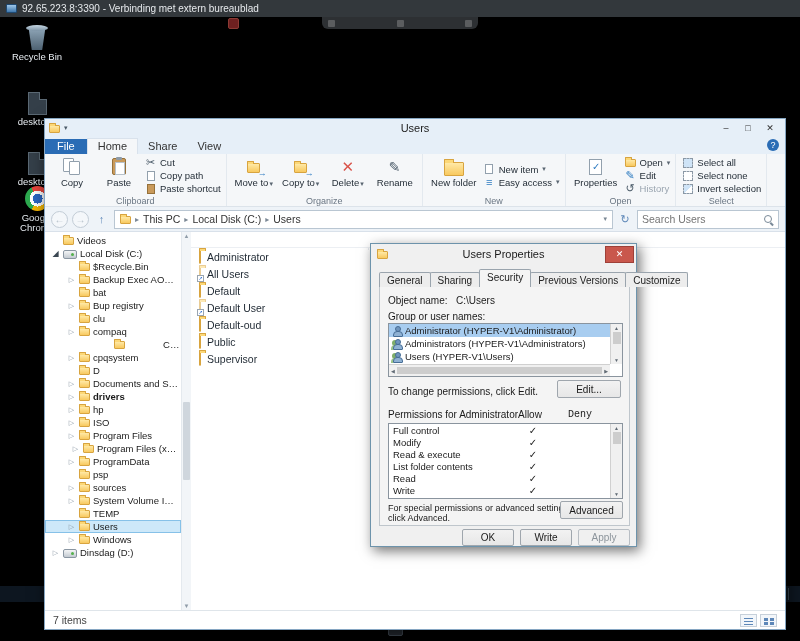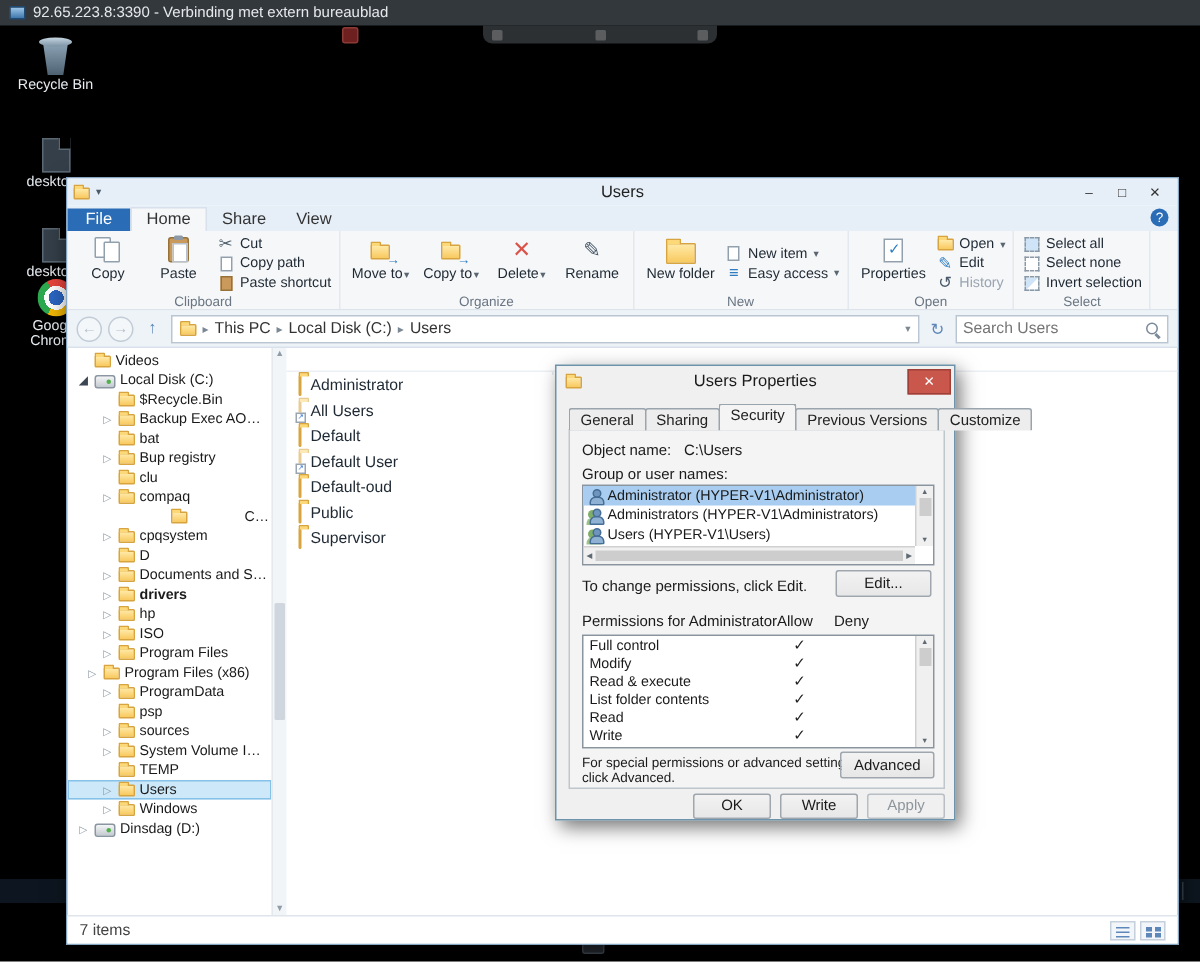--- a/index.html
+++ b/index.html
@@ -151,21 +151,21 @@
   .grp-list .vscroll { bottom:12px; }
   .vscroll .vthumb { width:8px; height:12px; background:#cdcdcd; margin:1px 0; }
   .vscroll .spread { flex:1; }
   .hscroll { position:absolute; left:0; right:12px; bottom:0; height:12px; background:#f0f0f0; border-top:1px solid #d0d0d0; display:flex; align-items:center; font-size:5px; color:#606a74; padding:0 2px; gap:2px; }
   .hscroll .hthumb { height:7px; flex:1; background:#cdcdcd; }
   .edit-hint { position:absolute; left:8px; top:99px; }
   .btn { background:linear-gradient(#f2f2f2,#e7e7e7); border:1px solid #9fa6ad; font-size:10px; display:flex; align-items:center; justify-content:center; border-radius:2px; color:#1a1a1a; }
   .btn-edit { position:absolute; left:177px; top:93px; width: 64px; height:18px; }
   .perm-label { position:absolute; left:8px; top:122px; }
   .allow-h { position:absolute; left:138px; top:122px; }
-  .deny-h { position:absolute; left:176px; top:122px; }
+  .deny-h { position:absolute; left:188px; top:122px;font-family:Liberation Mono, monospace; }
   .perm-list { position:absolute; left:8px; top:136px; width:235px; height:76px; background:#fff; border:1px solid #8a949e; overflow:hidden; }
   .perm-rows { position:absolute; left:0; top:0; right:12px; bottom:0; }
   .perm-row { height:12px; position:relative; font-size:9.5px; padding-left:4px; display:flex; align-items:center; white-space:nowrap; }
   .perm-allow { position:absolute; left:132px; width:24px; text-align:center; font-size:10px; color:#222; }
   .perm-deny { position:absolute; left:180px; width:24px; text-align:center; font-size:10px; color:#222; }
   .adv-hint1 { position:absolute; left:8px; top:216px; font-size:9px; }
   .adv-hint2 { position:absolute; left:8px; top:226px; font-size:9px; }
   .btn-adv { position:absolute; left:180px; top:214px; width:63px; height:18px; }
   .btn-ok { position:absolute; left:91px; top:285px; width:52px; height:17px; }
   .btn-cancel { position:absolute; left:149px; top:285px; width:52px; height:17px; }
@@ -470,21 +470,21 @@
         <div class="tree-row" style="padding-left: 22px;">
           <span class="arrow">▷</span>
           <span class="fold"></span>
           <span class="tree-label">ISO</span>
         </div>
         <div class="tree-row" style="padding-left: 22px;">
           <span class="arrow">▷</span>
           <span class="fold"></span>
           <span class="tree-label">Program Files</span>
         </div>
-        <div class="tree-row" style="padding-left: 12px;">
+        <div class="tree-row" style="padding-left: 26px;">
           <span class="arrow">▷</span>
           <span class="fold"></span>
           <span class="tree-label">Program Files (x86)</span>
         </div>
         <div class="tree-row" style="padding-left: 22px;">
           <span class="arrow">▷</span>
           <span class="fold"></span>
           <span class="tree-label">ProgramData</span>
         </div>
         <div class="tree-row" style="padding-left: 22px;">

